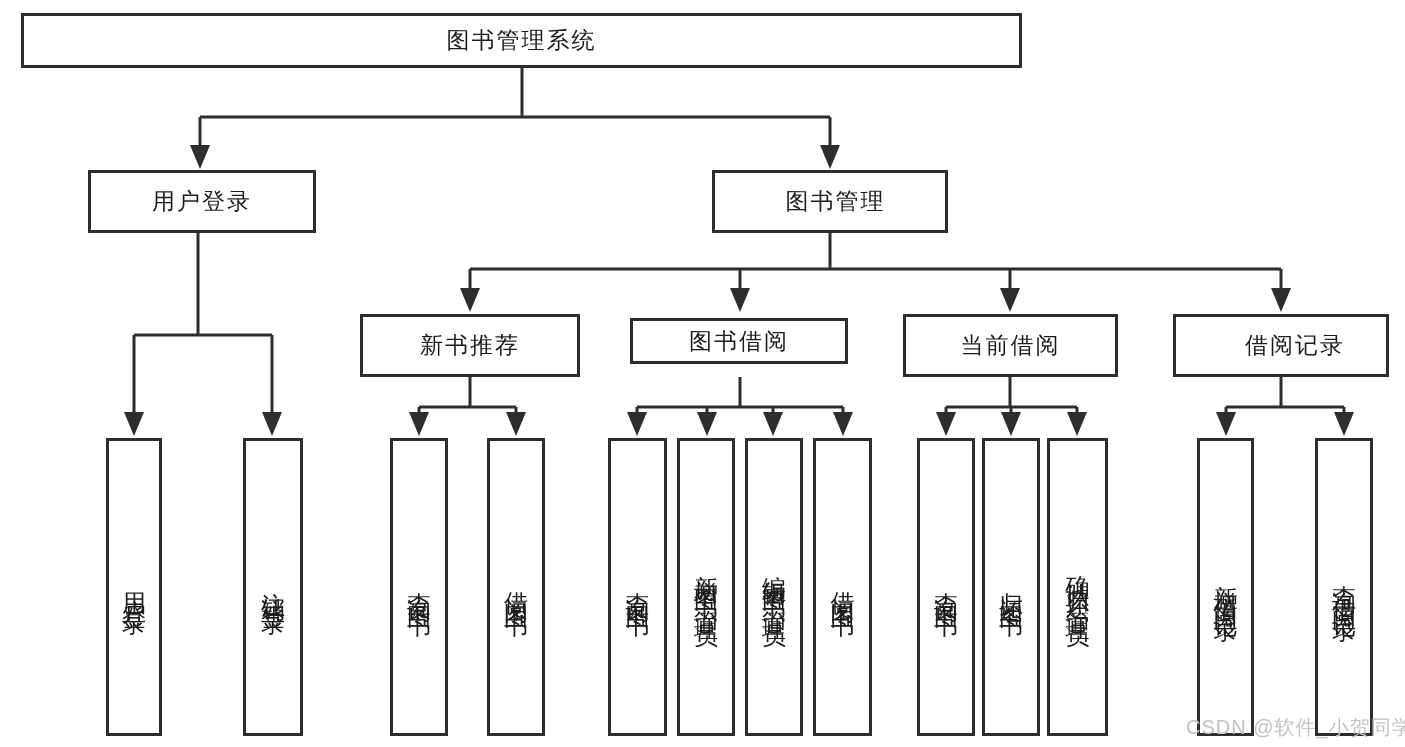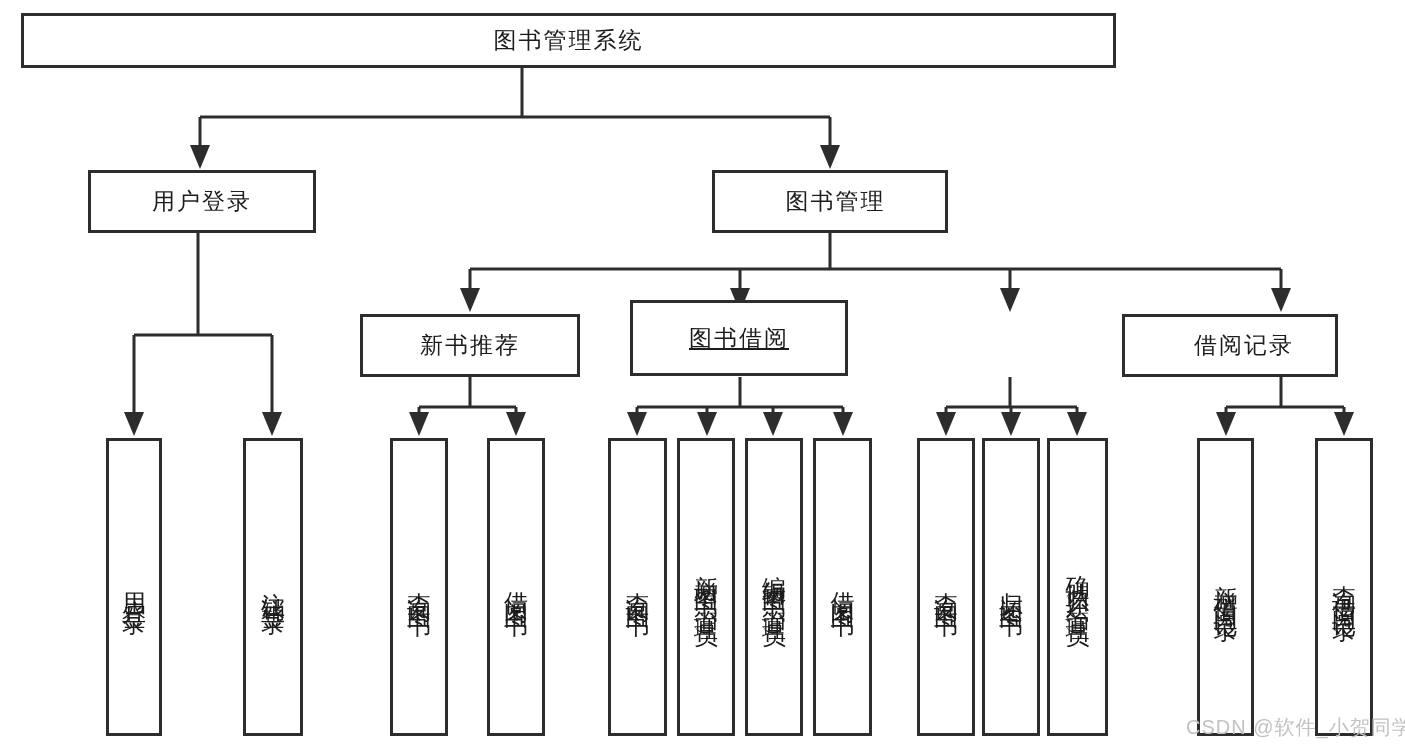--- a/index.html
+++ b/index.html
@@ -114,28 +114,29 @@
       <polygon points="1001,412 1021,412 1011,436"></polygon>
       <polygon points="1067,412 1087,412 1077,436"></polygon>
     </g>
     <g>
       <path d="M1281 377 V407 M1226 407 H1344 M1226 407 V416 M1344 407 V416"></path>
       <polygon points="1216,412 1236,412 1226,436"></polygon>
       <polygon points="1334,412 1354,412 1344,436"></polygon>
     </g>
   </svg>
 
-  <div class="hbox" style="left:21px; top:13px; width:1095px; height:55px;">图书管理系统</div>
+  <div class="hbox" style="left:21px; top:13px; width:1001px; height:55px;">图书管理系统</div>
 
   <div class="hbox" style="left:88px; top:170px; width:228px; height:63px;">用户登录</div>
   <div class="hbox" style="left:712px; top:170px; width:236px; height:63px;padding-left:11px;">图书管理</div>
 
   <div class="hbox" style="left:360px; top:314px; width:220px; height:63px;font-family:Liberation Serif, serif;">新书推荐</div>
-  <div class="hbox" style="left:630px; top:300px; width:218px; height:76px;text-decoration:underline;">图书借阅</div>
-  <div class="hbox" style="left:1122px; top:314px; width:216px; height:63px;padding-left:28px;">借阅记录</div>
+  <div class="hbox" style="left:630px; top:318px; width:218px; height:46px;">图书借阅</div>
+  <div class="hbox" style="left:903px; top:314px; width:215px; height:63px;">当前借阅</div>
+  <div class="hbox" style="left:1173px; top:314px; width:216px; height:63px;padding-left:28px;">借阅记录</div>
 
   <div class="vbox" style="left:106px; width:56px;">用户登录</div>
   <div class="vbox" style="left:243px; width:60px;">注销登录</div>
 
   <div class="vbox" style="left:390px; width:58px;">查询图书</div>
   <div class="vbox" style="left:487px; width:58px;">借阅图书</div>
 
   <div class="vbox" style="left:608px; width:59px;">查询图书</div>
   <div class="vbox" style="left:677px; width:58px;">新增图书（管理员）</div>
   <div class="vbox" style="left:745px; width:58px;">编辑图书（管理员）</div>

